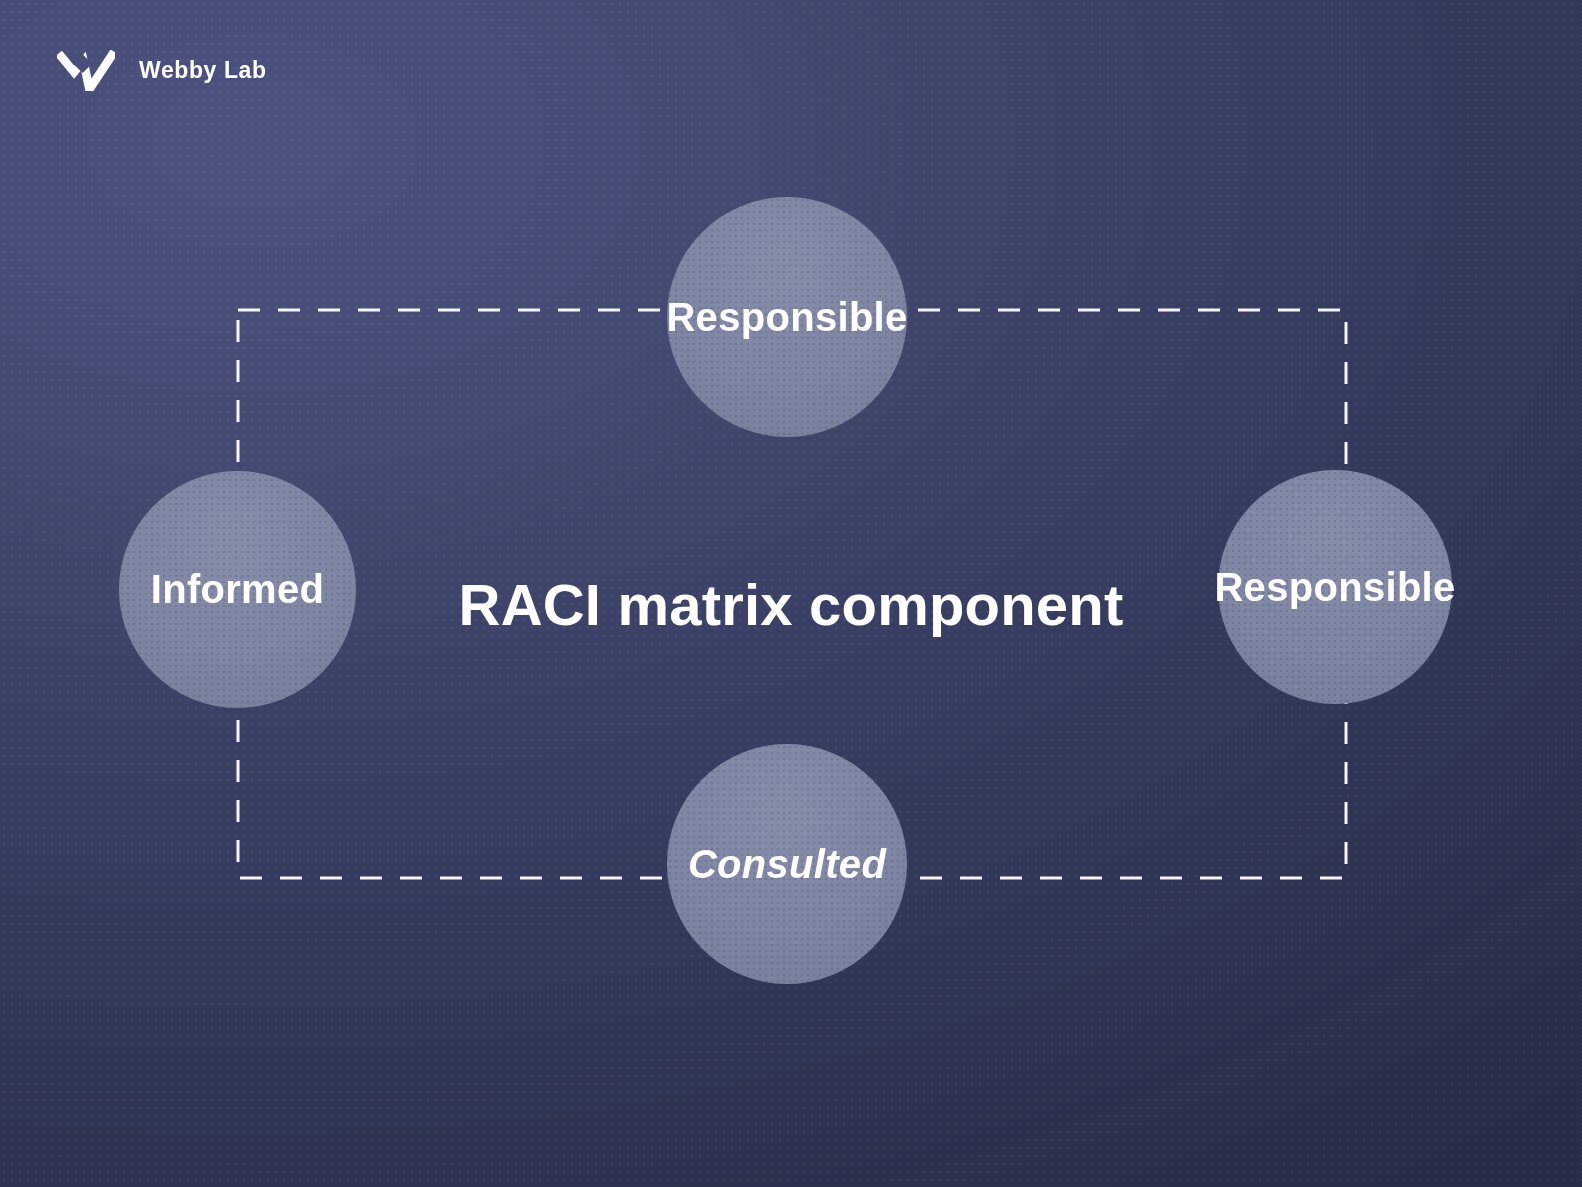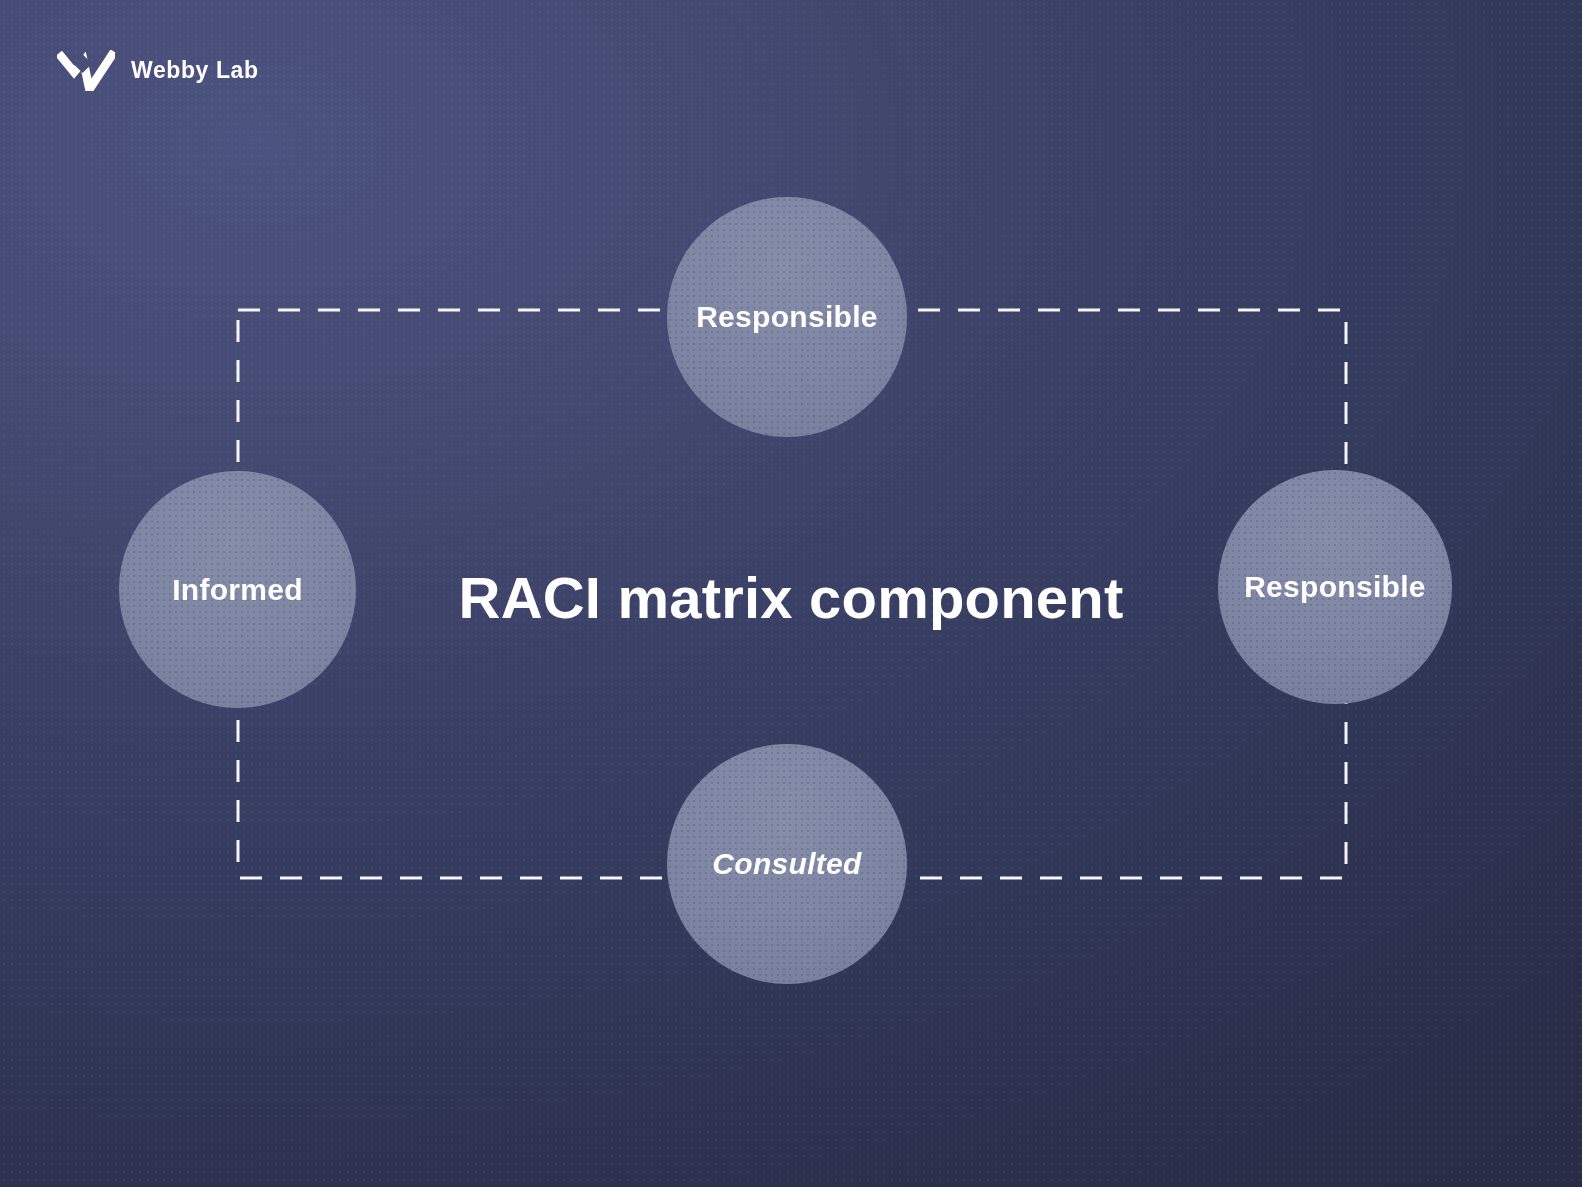--- a/index.html
+++ b/index.html
@@ -21,21 +21,21 @@
   .stage::before{
     content:"";
     position:absolute;inset:0;
     background-image:radial-gradient(rgba(255,255,255,0.055) 1px, transparent 1.6px);
     background-size:8px 8px;
     pointer-events:none;
   }
   
   .brand{
     position:absolute;left:57px;top:50px;
-    display:flex;align-items:center;gap:16px;
+    display:flex;align-items:center;gap:24px;
     z-index:5;
   }
   .brand-icon svg{display:block;}
   .brand-name{
     color:#ffffff;
     font-size:23px;
     font-weight:700;
     letter-spacing:0.6px;
   }
   
@@ -55,33 +55,33 @@
   .node::after{
     content:"";
     position:absolute;inset:0;border-radius:50%;
     background-image:radial-gradient(rgba(44,49,79,0.20) 1px, transparent 1.5px);
     background-size:6px 6px;
     pointer-events:none;
   }
   .node-label{
     position:relative;
     color:#ffffff;
-    font-size:30px;
+    font-size:40px;
     font-weight:600;
     letter-spacing:0.3px;
     z-index:3;
   }
   .node-responsible{left:667px;top:197px;width:240px;height:240px;}
   .node-informed   {left:119px;top:471px;width:237px;height:237px;}
   .node-accountable{left:1218px;top:470px;width:234px;height:234px;}
   .node-consulted  {left:667px;top:744px;width:240px;height:240px;font-style:italic;}
   
   .title{
     position:absolute;left:0;right:0;top:556px;
-    margin:8px;
+    margin:15px;
     text-align:center;
     color:#ffffff;
     font-size:58px;
     font-weight:700;
     letter-spacing:0.2px;
     z-index:4;
   }
 </style>
 </head>
 <body>

